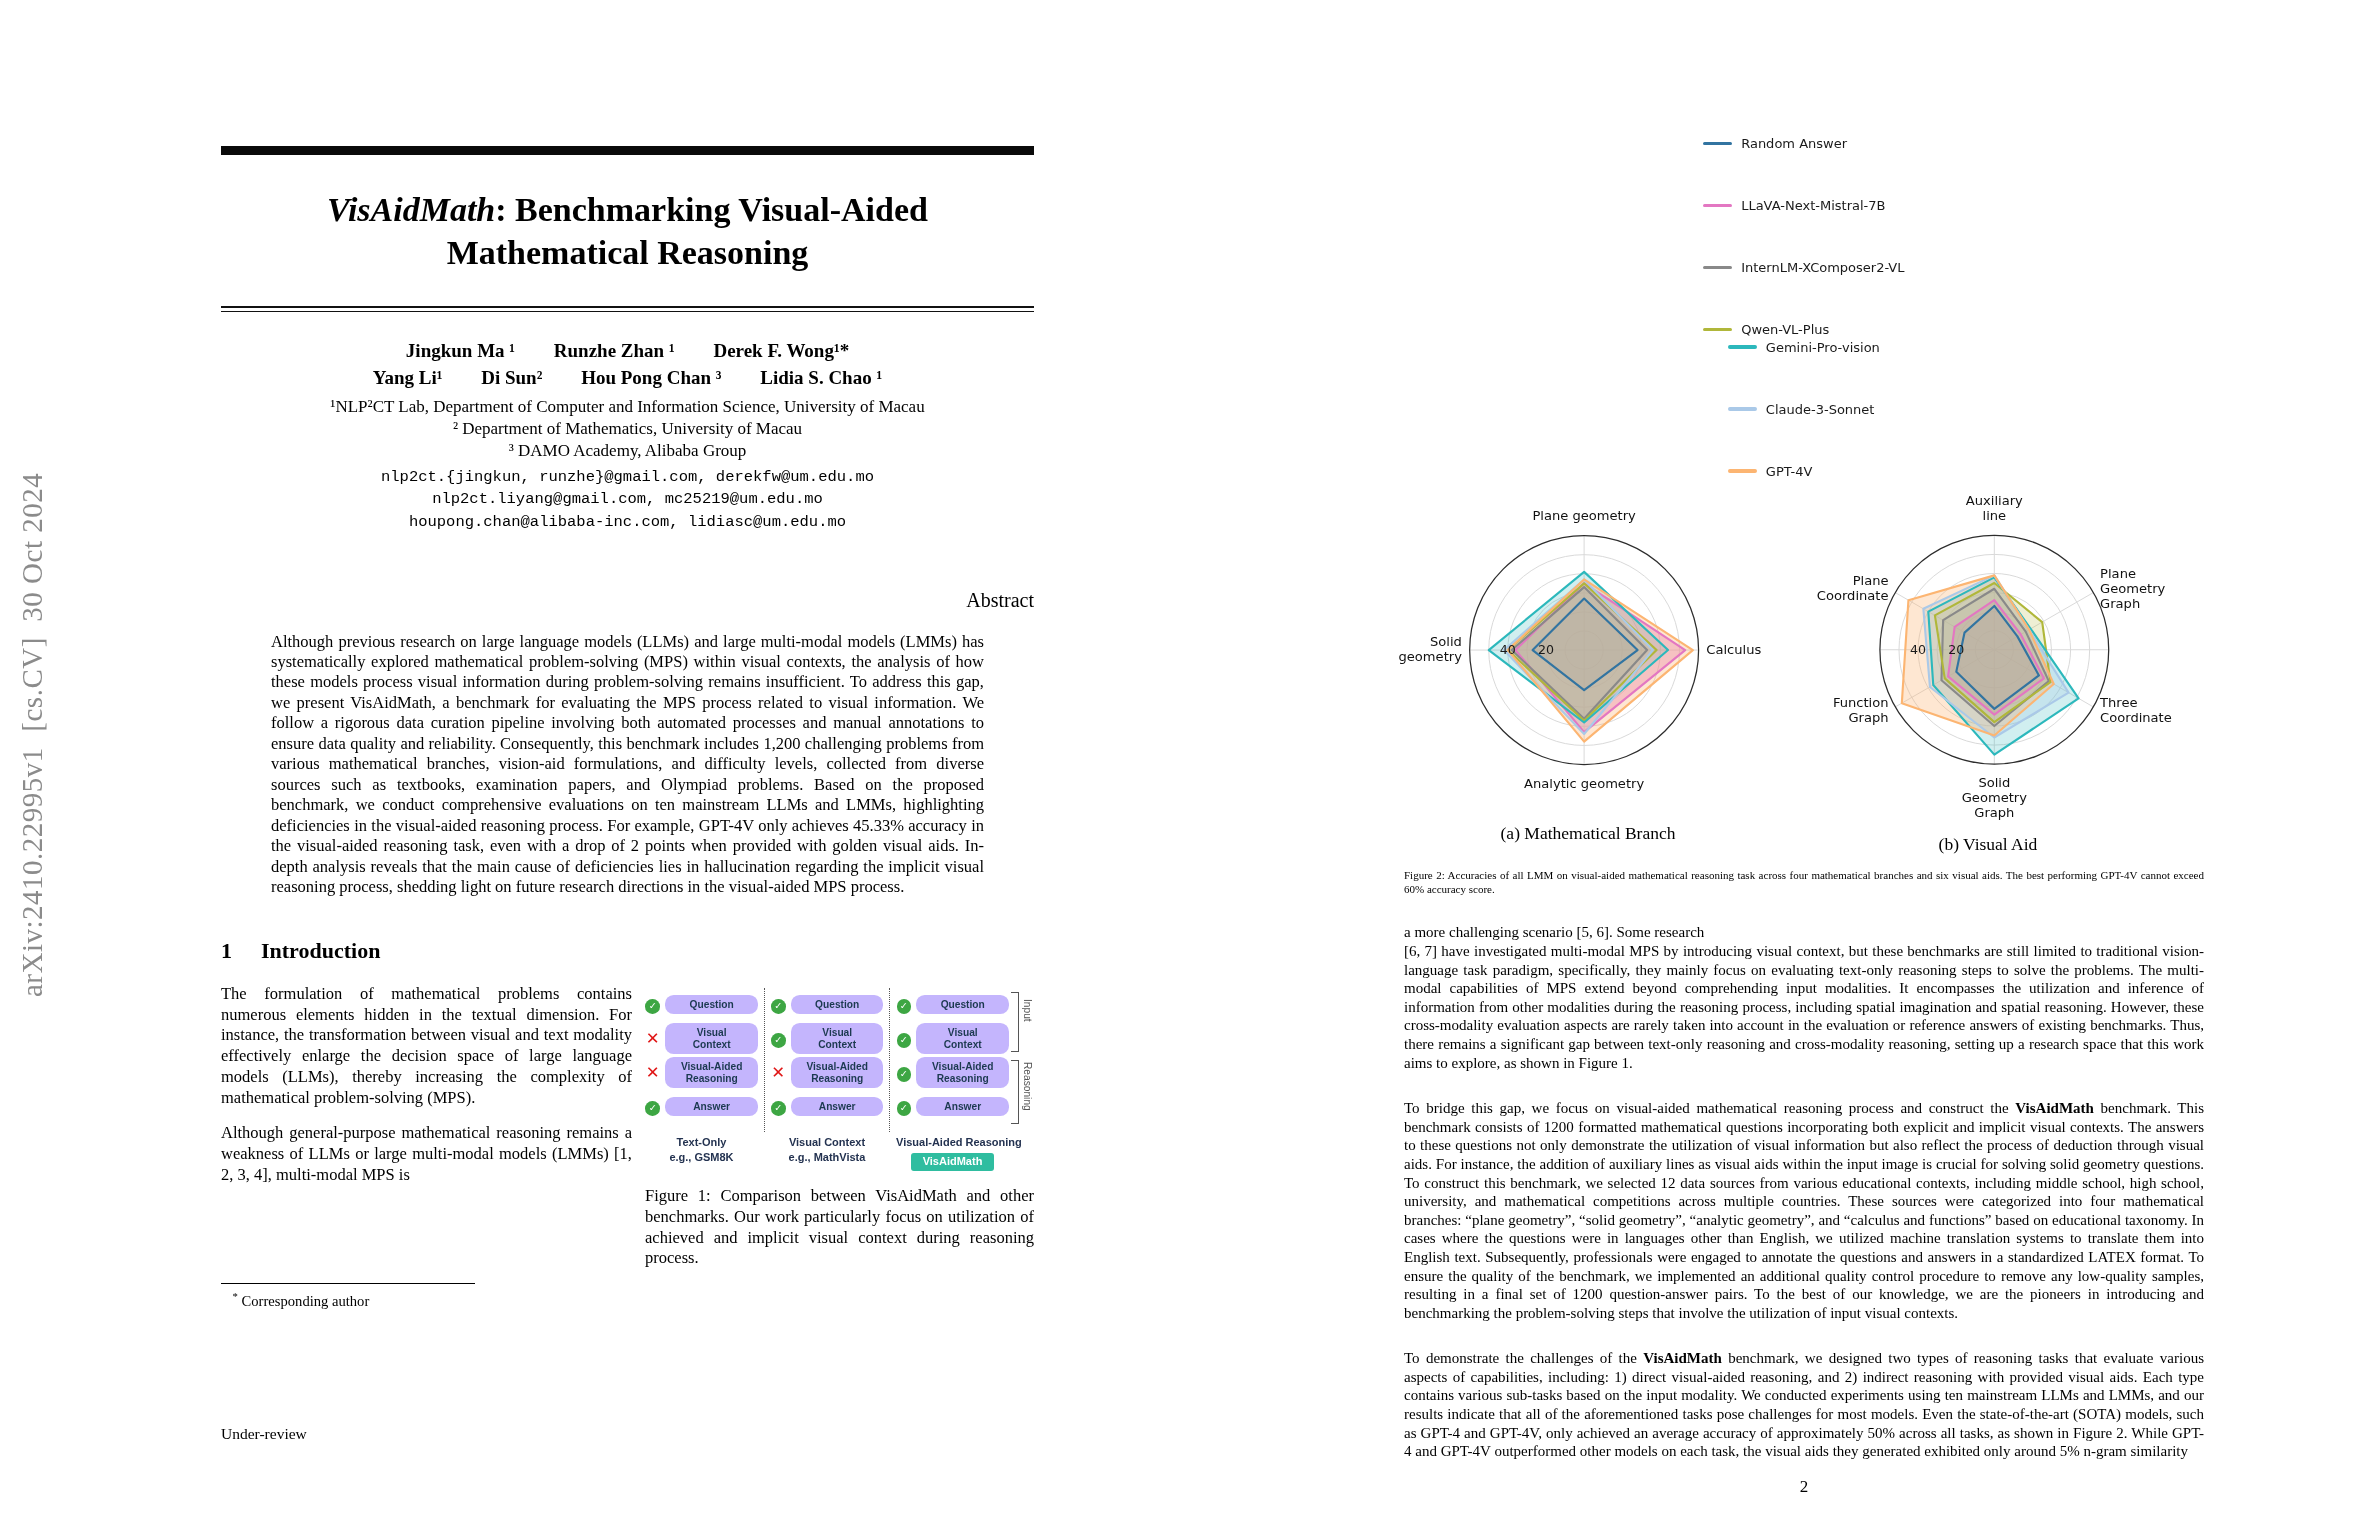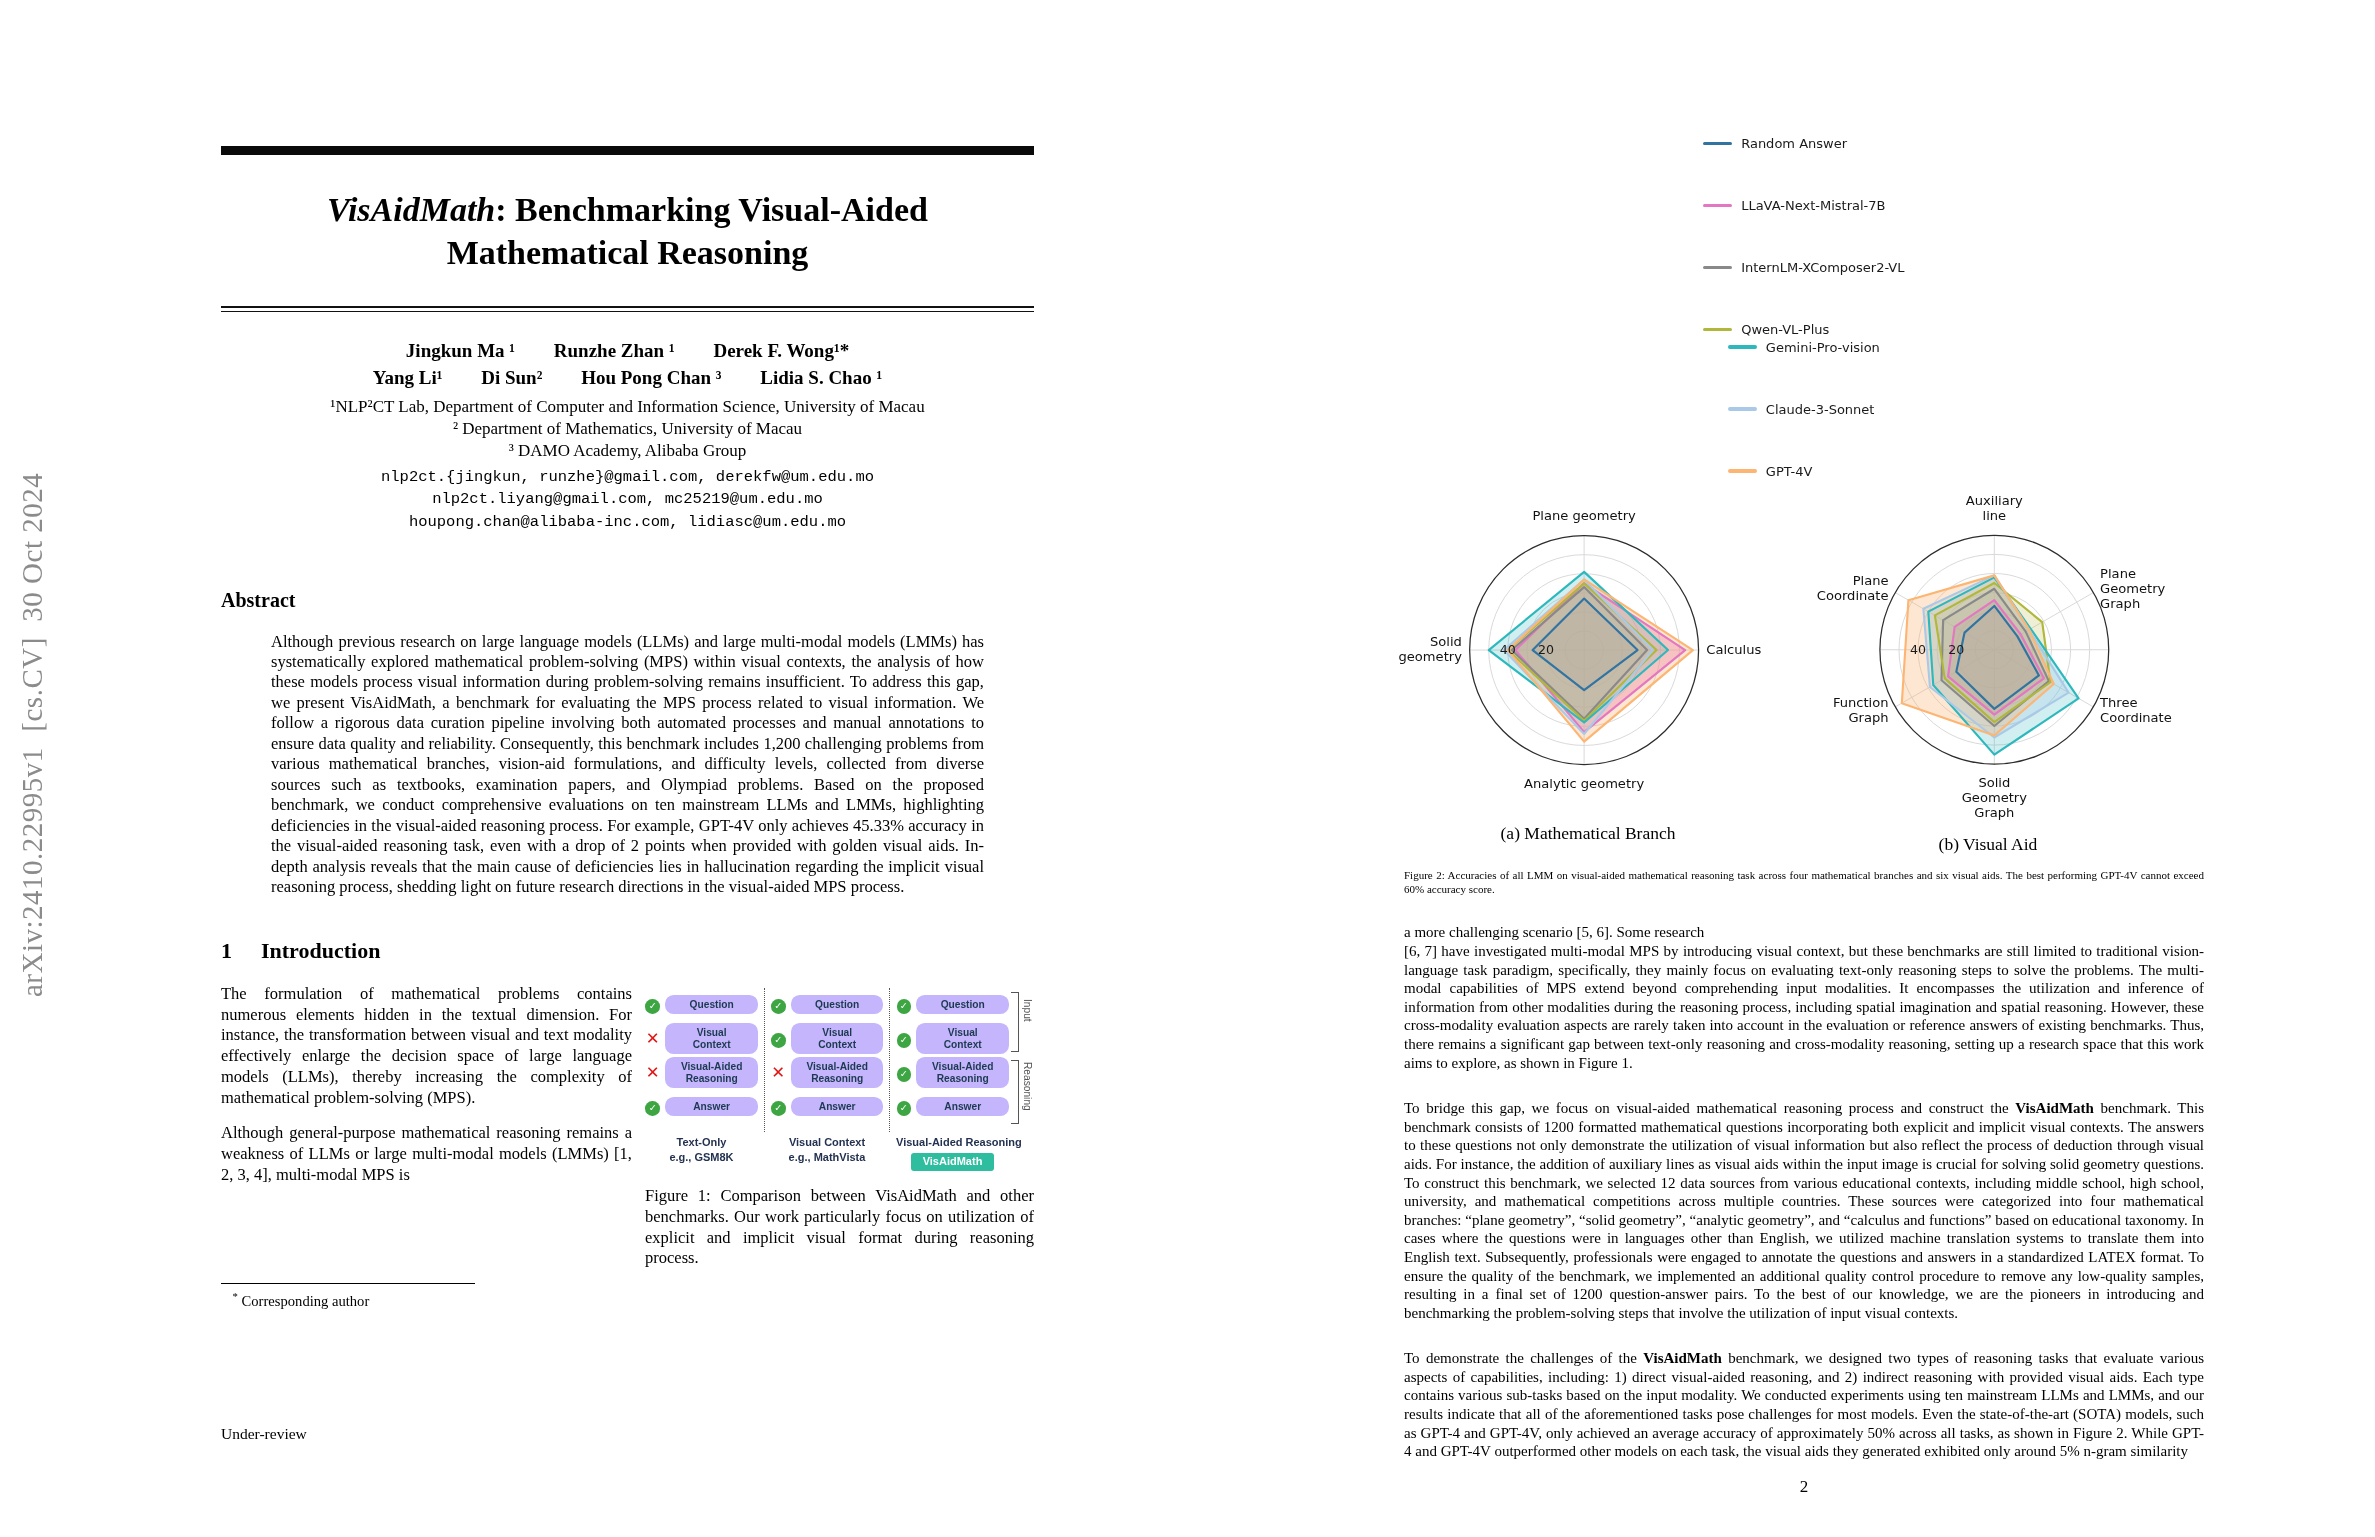--- a/index.html
+++ b/index.html
@@ -22,21 +22,21 @@
   .title .t-line{display:block;}
   .mid-rule{margin-top:31px;border-top:2.9px solid #111;border-bottom:1px solid #111;height:2.9px;}
 
   .authors{margin-top:25px;text-align:center;font-weight:bold;font-size:19px;line-height:1.45;}
   .authors .arow{display:block;}
   .authors .aname{margin:0 19.4px;white-space:nowrap;}
   .affils{text-align:center;font-size:17px;line-height:1.3;margin-top:3.9px;}
   .emails{text-align:center;font-family:"Liberation Mono","DejaVu Sans Mono",monospace;
           font-size:15.5px;line-height:1.45;margin-top:3.9px;}
 
-  .abstract-h{text-align:left;font-size:20px;margin:56px 0 19.4px;font-weight:bold;}
+  .abstract-h{text-align:right;font-size:20px;margin:56px 0 19.4px;font-weight:normal;}
   .abstract{margin:0 50px;text-align:justify;font-size:16.5px;line-height:1.24;}
 
   .sec-h{font-size:22px;font-weight:bold;margin:41px 0 19.4px;}
   .sec-h .sec-num{margin-right:29px;}
 
   .two-col{display:flex;gap:13px;align-items:flex-start;}
   .col-text{width:411px;text-align:justify;font-size:16.5px;line-height:1.26;}
   .col-text p{margin:0 0 14.6px;}
 
   
@@ -195,21 +195,21 @@
               </div>
               <div class="f1foot"><span>Visual-Aided Reasoning</span><br><span class="badge">VisAidMath</span></div>
             </div>
             <div class="bracketcol">
               <div class="brk brk1"></div>
               <div class="brklabel" style="top: 11.6px;">Input</div>
               <div class="brk brk2"></div>
               <div class="brklabel" style="top: 74px;">Reasoning</div>
             </div>
           </div>
-        <figcaption class="caption">Figure 1: Comparison between VisAidMath and other benchmarks. Our work particularly focus on utilization of explicit and implicit visual format during reasoning process.</figcaption>
+        <figcaption class="caption">Figure 1: Comparison between VisAidMath and other benchmarks. Our work particularly focus on utilization of achieved and implicit visual context during reasoning process.</figcaption>
       </figure>
     </div>
 
     <div class="footnote">
       <div class="fn-rule"></div>
       <div class="fn-text"><sup>*</sup> <span>Corresponding author</span></div>
     </div>
 
     <div class="under-review">Under-review</div>
   </section>

